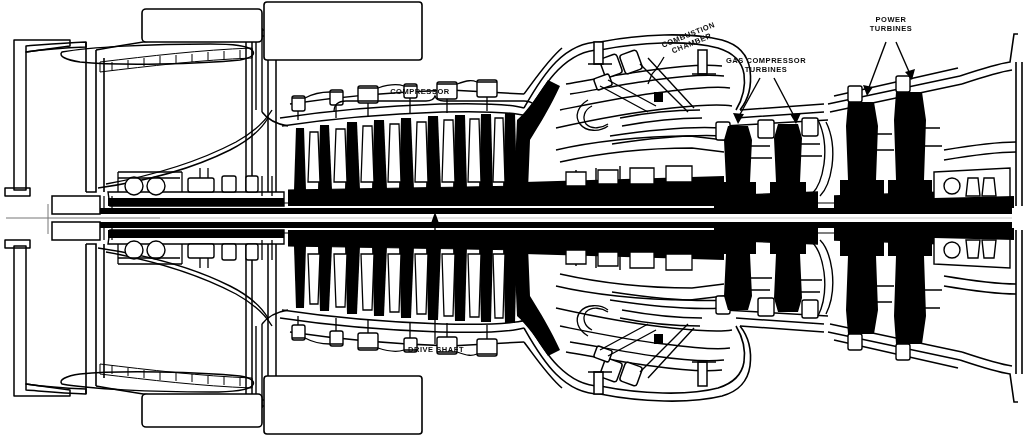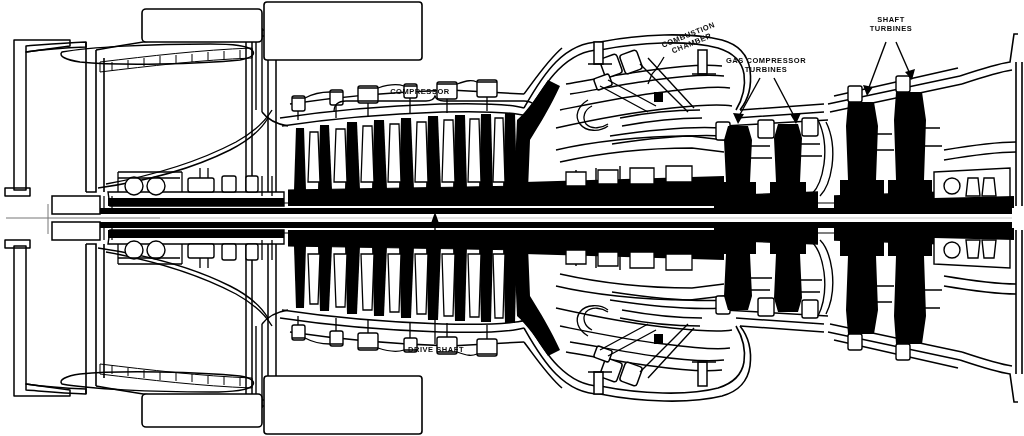--- a/index.html
+++ b/index.html
@@ -367,17 +367,17 @@
       <path d="M435,212 L430,226 L440,226 Z"></path>
     </g>
   </svg>
 
   <div class="cal-label" style="left:389px;top:87px;width:62px;">COMPRESSOR</div>
 
   <div class="cal-label rot" style="left:648px;top:30px;width:84px;transform:rotate(-22deg);"><span>COMBUSTION</span><br><span>CHAMBER</span></div>
 
   <div class="cal-label" style="left:718px;top:56px;width:96px;"><span>GAS COMPRESSOR</span><br><span>TURBINES</span></div>
 
-  <div class="cal-label" style="left:855px;top:15px;width:72px;"><span>SHAFT</span><br><span>TURBINES</span></div>
+  <div class="cal-label" style="left:855px;top:15px;width:72px;"><span>POWER</span><br><span>TURBINES</span></div>
 
   <div class="cal-label" style="left:400px;top:345px;width:72px;text-align:center;">DRIVE SHAFT</div>
 
 </div>
 
 </body></html>

